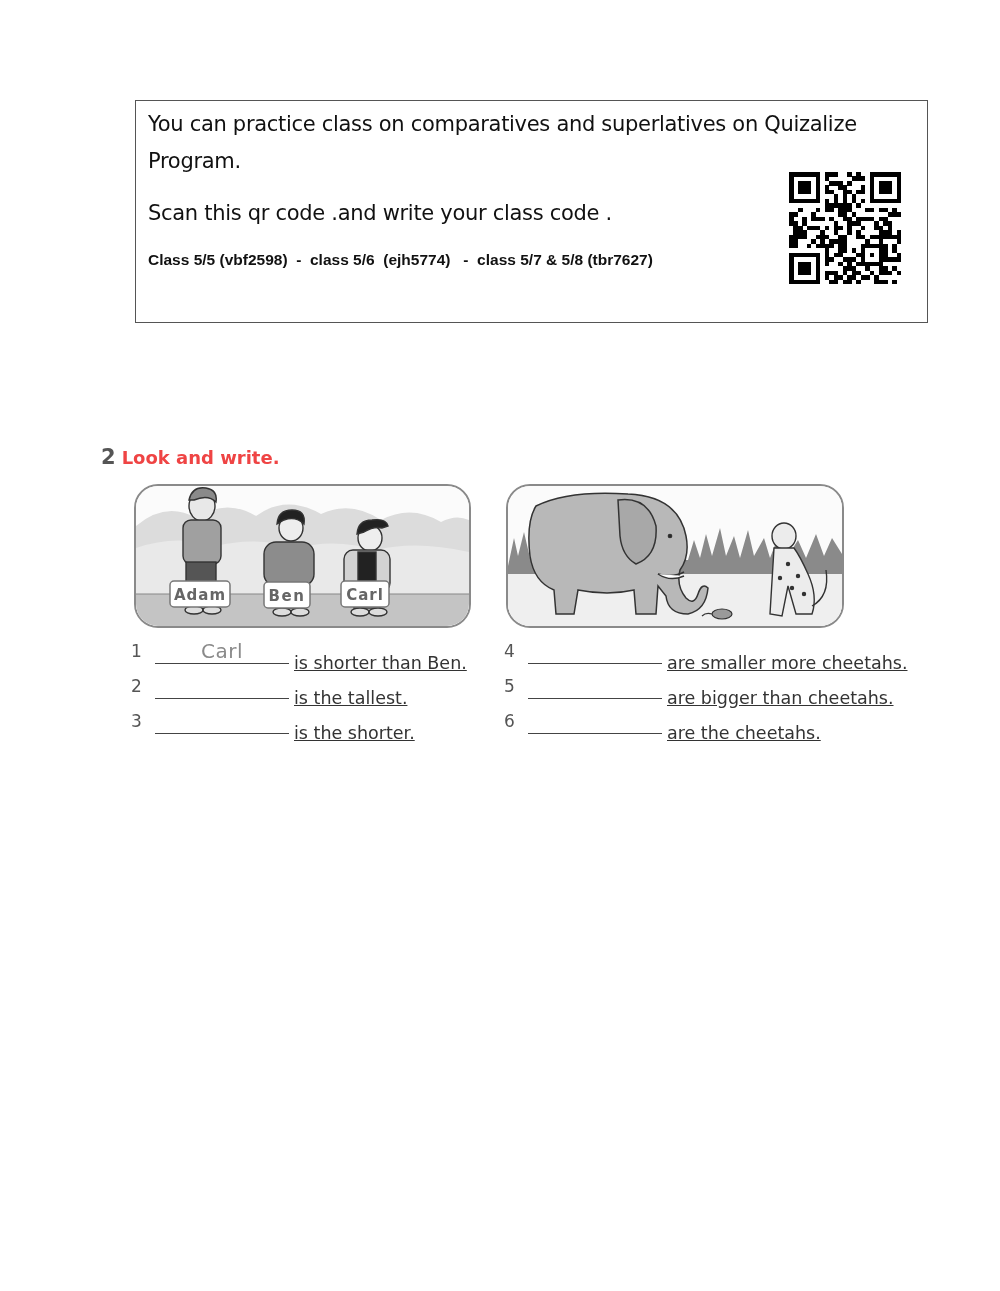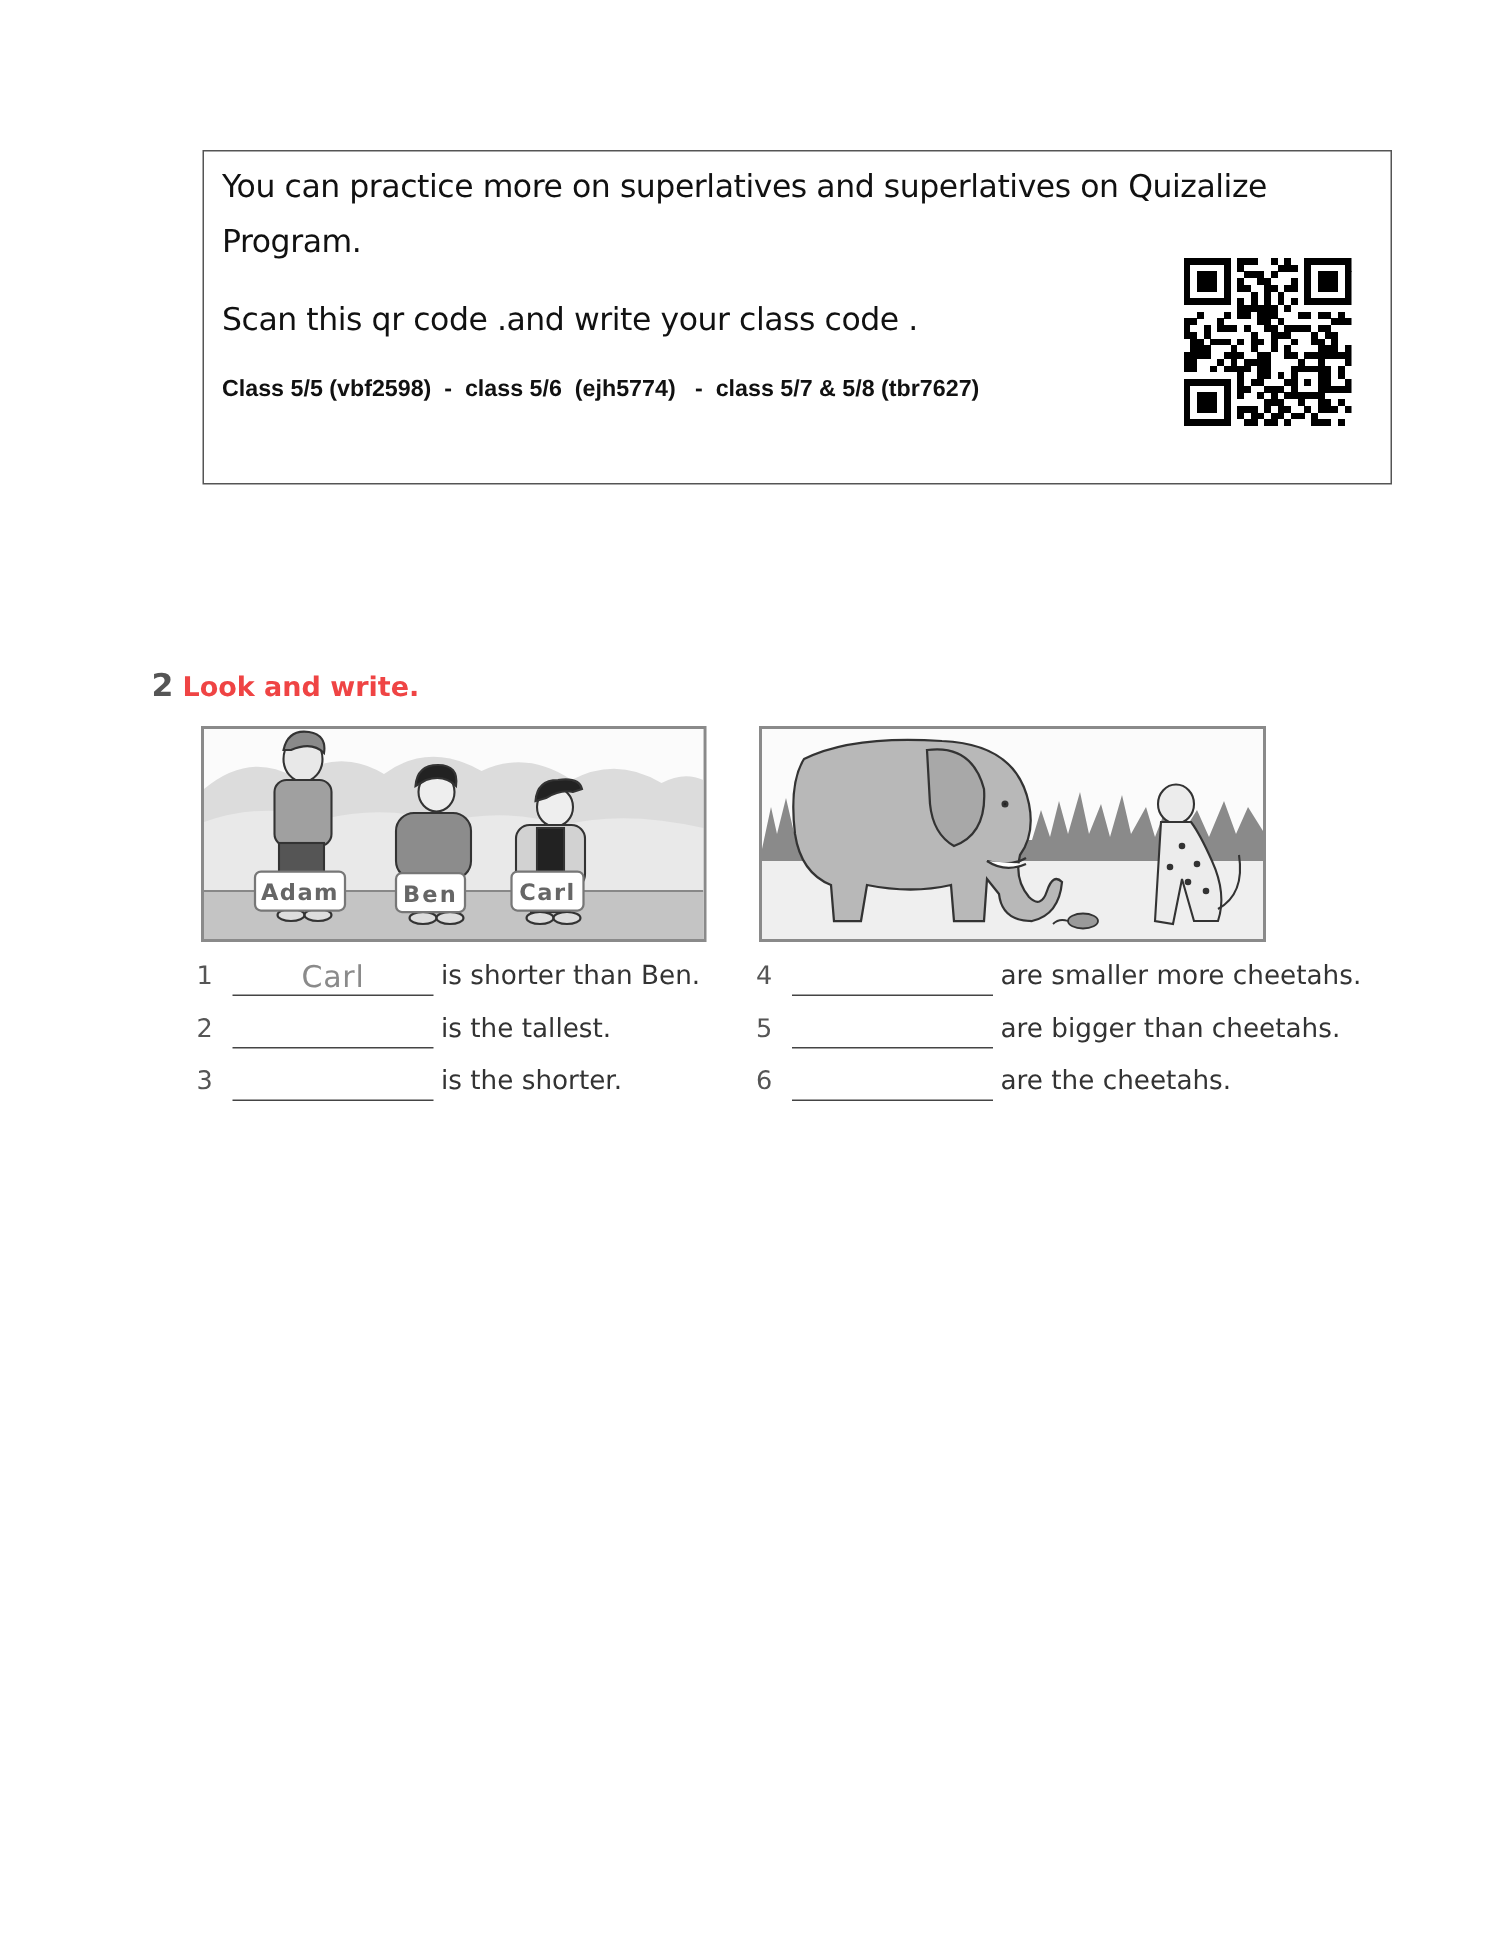--- a/index.html
+++ b/index.html
@@ -12,34 +12,34 @@
   .info-line.l2 { top:48px; }
   .info-line.l3 { top:100px; }
   .class-codes { position:absolute; left:12px; top:150px; font-family:"Liberation Sans", sans-serif; font-weight:bold; font-size:15.5px; color:#111; white-space:pre;text-align:center; }
   .qr { position:absolute; left:653px; top:71px; width:112px; height:112px; }
 
   
   .ex-title { position:absolute; left:101px; top:445px; font-family:"DejaVu Sans", sans-serif; font-size:19px; color:#333; white-space:nowrap; }
   .ex-num { font-weight:bold; color:#555; font-size:21px; margin-right:6px; }
   .ex-instr { font-weight:bold; font-size:18px; color:#ef4444; }
 
-  .picture { position:absolute; border:2px solid #8a8a8a; border-radius:0; overflow:hidden; background:#fafafa; }
+  .picture { position:absolute; border:2px solid #8a8a8a; border-radius:24px; overflow:hidden; background:#fafafa; }
   .pic-boys { left:134px; top:484px; width:333px; height:140px; }
   .pic-animals { left:506px; top:484px; width:334px; height:140px; }
 
   .q-row { position:absolute; height:26px; font-family:"DejaVu Sans", sans-serif; font-size:17.5px; color:#333; white-space:nowrap; }
   .q-num { position:absolute; left:0; top:0; color:#555; font-size:17px; }
   .q-blank { position:absolute; left:24px; top:-2px; width:134px; height:24px; border-bottom:1.3px solid #444; text-align:center; color:#8a8a8a; font-size:20px; font-family:"DejaVu Sans", sans-serif; letter-spacing:0.5px; }
-  .q-text { position:absolute; left:163px; top:0; }
+  .q-text { position:absolute; left:163px; top:12px;text-decoration:underline; }
 </style>
 </head>
 <body>
 
 <div class="info-box">
-  <div class="info-line l1">You can practice more  on superlatives and superlatives on Quizalize</div>
+  <div class="info-line l1">You can practice class  on comparatives and superlatives on Quizalize</div>
   <div class="info-line l2">Program.</div>
   <div class="info-line l3">Scan this qr code .and write your class code .</div>
   <div class="class-codes">Class 5/5 (vbf2598)  -  class 5/6  (ejh5774)   -  class 5/7 &amp; 5/8 (tbr7627)</div>
   <svg class="qr" viewBox="0 0 25 25" shape-rendering="crispEdges" id="qr-svg">
       <rect x="0" y="0" width="25" height="25" fill="#fff"></rect>
       <rect x="0" y="0" width="1.02" height="1.02" fill="#000"></rect>
       <rect x="1" y="0" width="1.02" height="1.02" fill="#000"></rect>
       <rect x="2" y="0" width="1.02" height="1.02" fill="#000"></rect>
       <rect x="3" y="0" width="1.02" height="1.02" fill="#000"></rect>
       <rect x="4" y="0" width="1.02" height="1.02" fill="#000"></rect>

